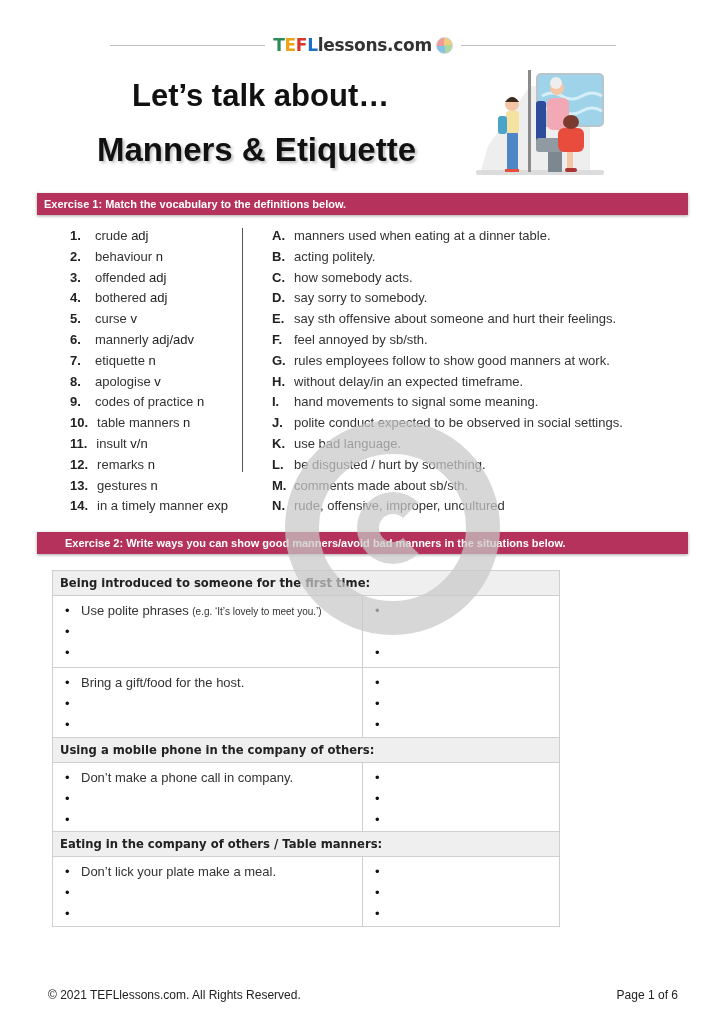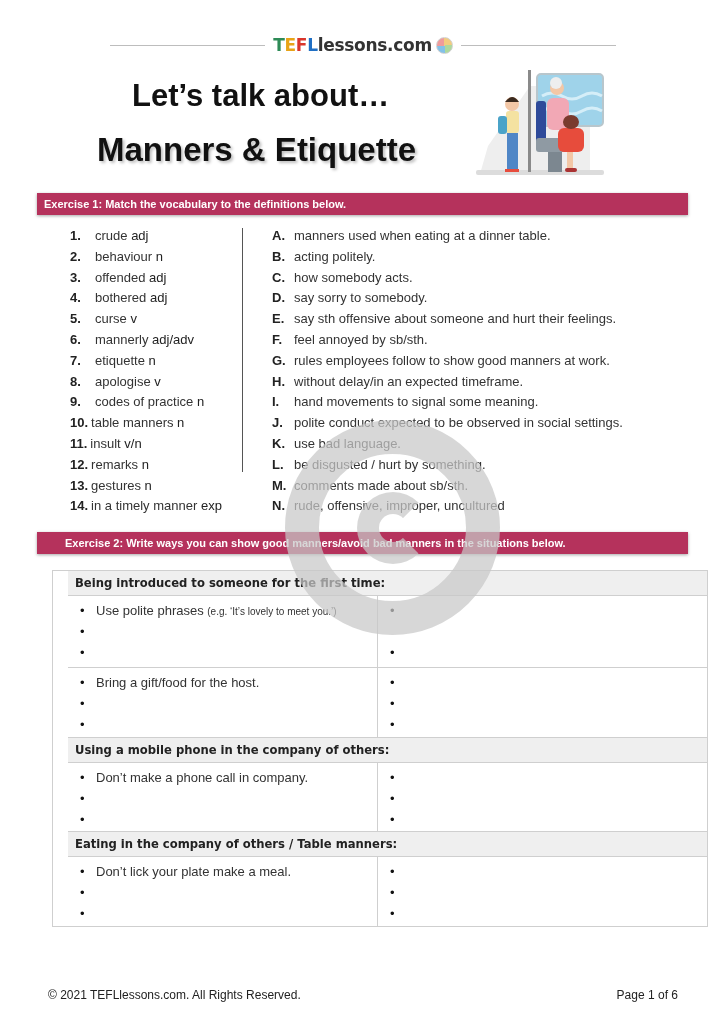--- a/index.html
+++ b/index.html
@@ -27,30 +27,30 @@
 
   
   .banner { position: absolute; left: 37px; width: 651px; height: 22px; background: #b5325c; color: #fff; font-family: "Liberation Sans", sans-serif; font-weight: bold; font-size: 11px; line-height: 22px; padding-left: 7px; box-shadow: 0 1px 3px rgba(0,0,0,.35); }
   .banner1 { top: 193px; }
   .banner2 { top: 532px; padding-left: 28px; }
 
   
   .vocab { position: absolute; top: 226px; left: 70px; width: 172px; }
   .vocab .row, .defs .row { height: 20.8px; font-size: 13px; line-height: 20.8px; white-space: nowrap; font-family: "Liberation Sans", sans-serif; }
   .vocab .num { display: inline-block; width: 25px; font-weight: bold; color: #222; }
-  .vocab .num.two { width: auto; margin-right: 3px; }
+  .vocab .num.two { width: auto; margin-right: 9px; }
   .vocab .word { color: #333; margin-top: 36px; }
   .vocab .pos { font-weight: normal; color: #222; }
   .vdivider { position: absolute; top: 228px; left: 242px; width: 1px; height: 244px; background: #555; }
   .defs { position: absolute; top: 226px; left: 272px; width: 400px; }
   .defs .letter { display: inline-block; width: 22px; font-weight: bold; color: #222; }
   .defs .text { color: #333; }
 
   
-  .table { position: absolute; top: 570px; left: 52px; width: 656px; border: 1px solid #cfcfcf; padding-left: 15px; }
+  .table { position: absolute; top: 570px; left: 52px; width: 508px; border: 1px solid #cfcfcf; }
   .sec-head { height: 25px; background: #efefef; border-bottom: 1px solid #cfcfcf; font-family: "DejaVu Sans", sans-serif; font-weight: bold; font-size: 11.6px; line-height: 25px; padding-left: 7px; color: #222; }
   .sec-body { display: flex; border-bottom: 1px solid #cfcfcf; }
   .sec-body:last-child { border-bottom: none; }
   .col { padding: 4px 0 2px 12px; }
   .col.left { width: 310px; border-right: 1px solid #cfcfcf; }
   .col.right { flex: 1; }
   .bullet { height: 21px; font-size: 13px; line-height: 21px; color: #333; font-family: "Liberation Sans", sans-serif; white-space: nowrap; }
   .bullet::before { content: "•"; display: inline-block; width: 16px; color: #111; }
   .bullet .small { font-size: 10px; margin-top: 6px; }
 

